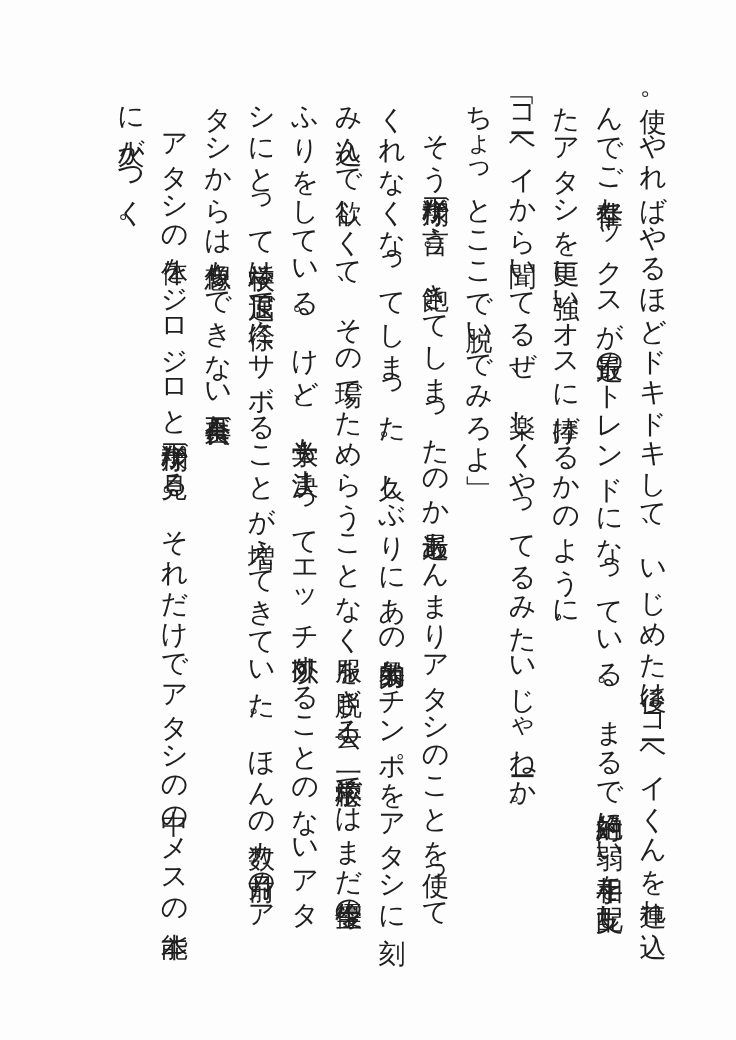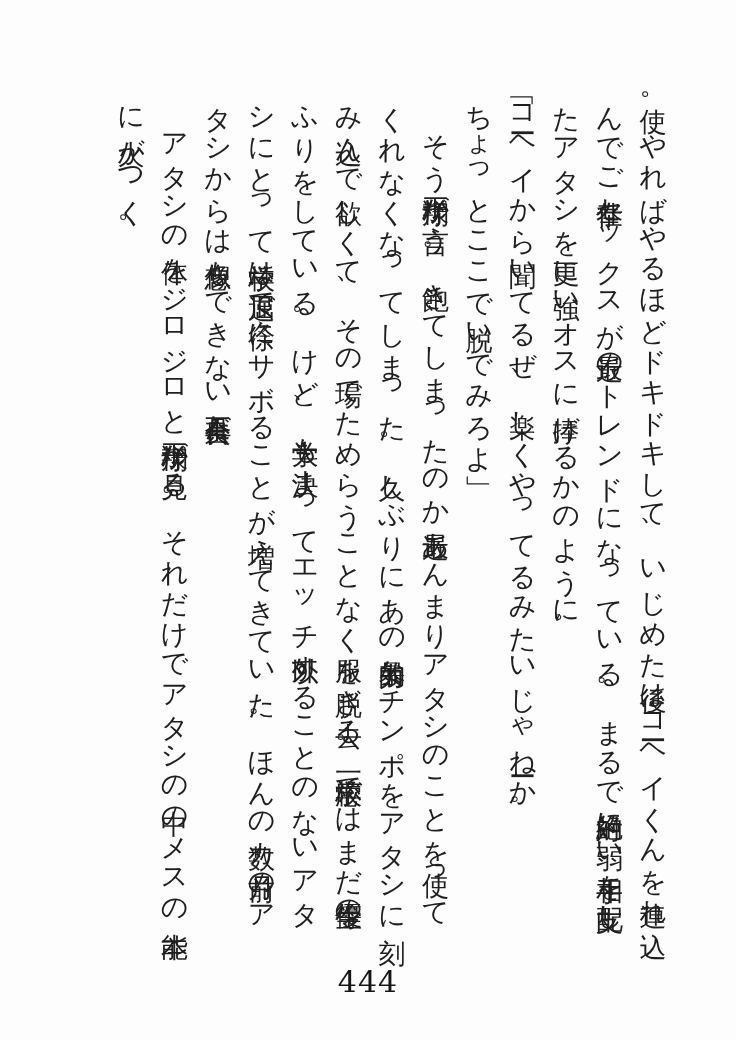--- a/index.html
+++ b/index.html
@@ -52,14 +52,13 @@
 <body>
 
 <div class="page">
   <div class="text-block">
     <p class="para">使。やればやるほどドキドキして、いじめた後はコーヘイくんを連れ込んでご奉仕セックスが最近のトレンドになっている。まるで絶対的に弱い相手を支配したアタシを更に強いオスに捧げるかのように。</p>
     <p class="para">「コーヘイから聞いてるぜ、楽しくやってるみたいじゃねーか。</p>
     <p class="para">ちょっとここで脱いでみろよ」</p>
     <p class="para indent">そう翔平様が言う。飽きてしまったのか最近あんまりアタシのことを使ってくれなくなってしまった。久しぶりにあの暴力的なチンポをアタシに刻み込んで欲しくて、その場でためらうことなく服を脱ぎ去る。一応学校ではまだ優等生のふりをしている。けど、大学も決まってエッチ以外することのないアタシにとって学校は退屈で徐々にサボることが増えてきていた。ほんの数カ月前のアタシからは想像もできない不良具合だ。</p>
     <p class="para indent">アタシの体をジロジロと翔平様が見る。それだけでアタシの中のメスの本能に火がつく。</p>
   </div>
-  <div class="page-number">444</div>
 </div>
 
 </body></html>

